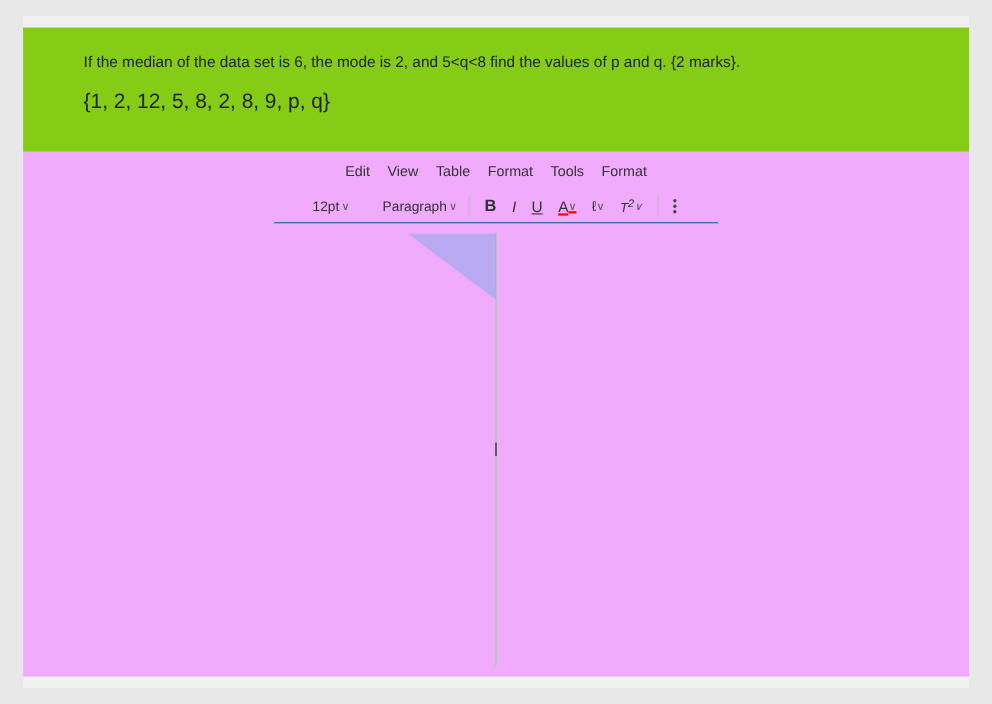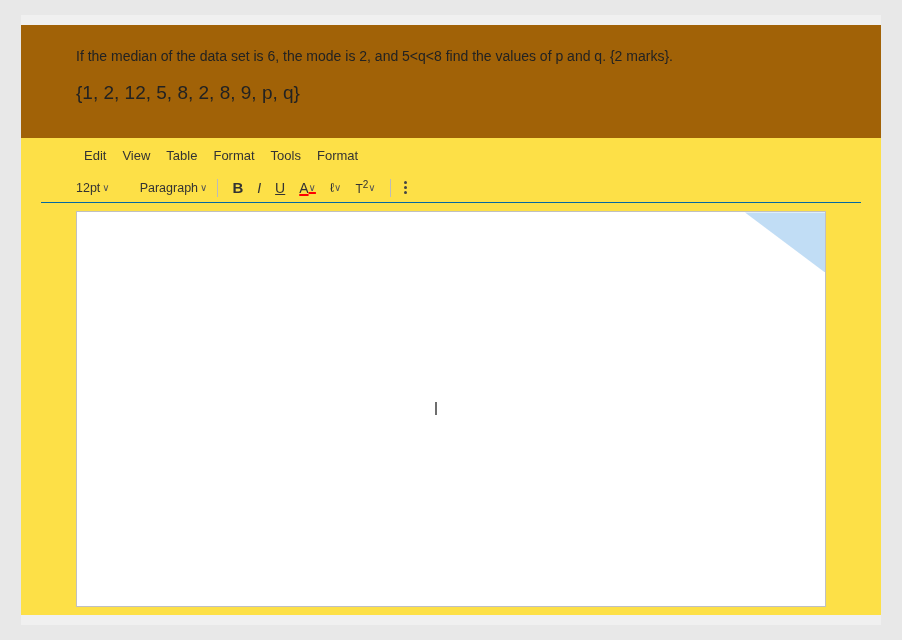--- a/index.html
+++ b/index.html
@@ -22,43 +22,44 @@
     .main-container {
       width: 860px;
       height: 610px;
       background: #f0f0f0;
       display: flex;
       flex-direction: column;
       padding: 10px 0;
     }
 
     .question-area {
-      background: #a16207;
+      background: #84cc16;
       padding: 20px 55px 30px 55px;
       line-height: 1.6;
     }
 
     .question-text {
       font-size: 14px;
       color: #222;
       margin-bottom: 10px;
       line-height: 1.65;
     }
 
     .question-data {
       font-size: 19px;
       color: #222;
     }
 
     .editor-wrapper {
-      background: #fde047;
+      background: #f0abfc;
       flex: 1;
       display: flex;
       flex-direction: column;
       padding: 0 20px;
+      align-items: center;
     }
 
     .menu-bar {
       display: flex;
       align-items: center;
       gap: 0;
       padding: 8px 35px;
       font-size: 13px;
       color: #333;
     }
@@ -131,20 +132,21 @@
       text-decoration-color: red;
       text-decoration-thickness: 2px;
     }
 
     .btn-link {
       font-size: 13px;
     }
 
     .btn-super {
       font-size: 12px;
+      font-style: italic;
     }
 
     .dot {
       width: 3px;
       height: 3px;
       background: #444;
       border-radius: 50%;
     }
 
     .editor-canvas {

